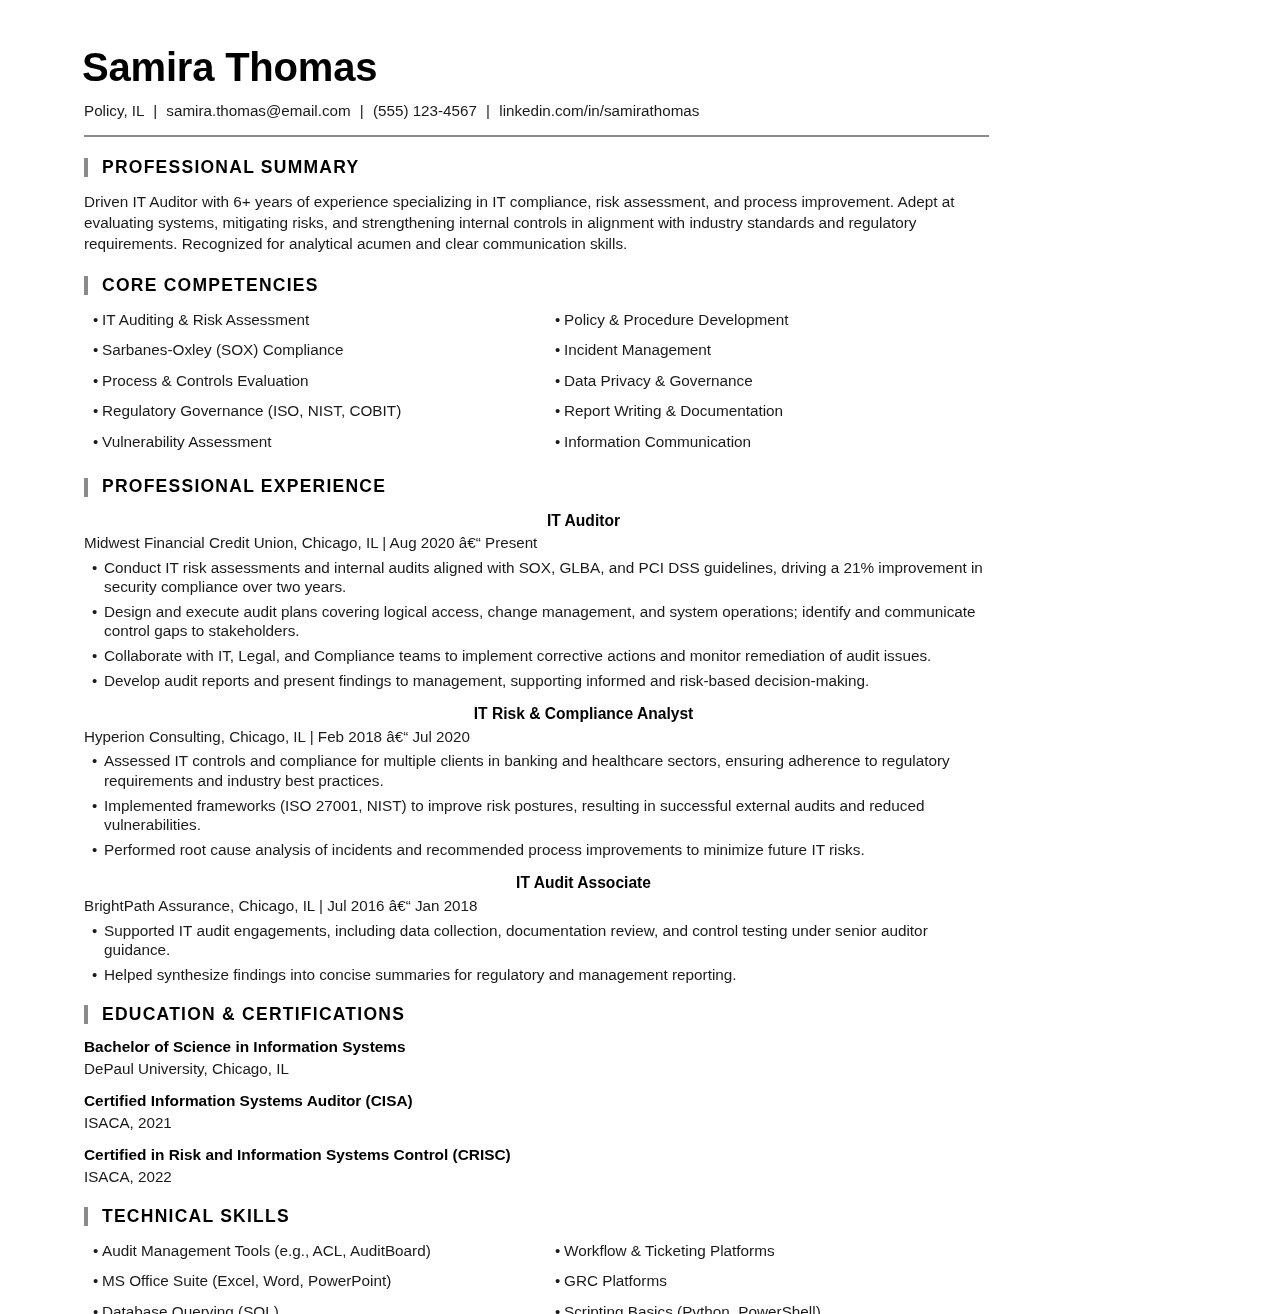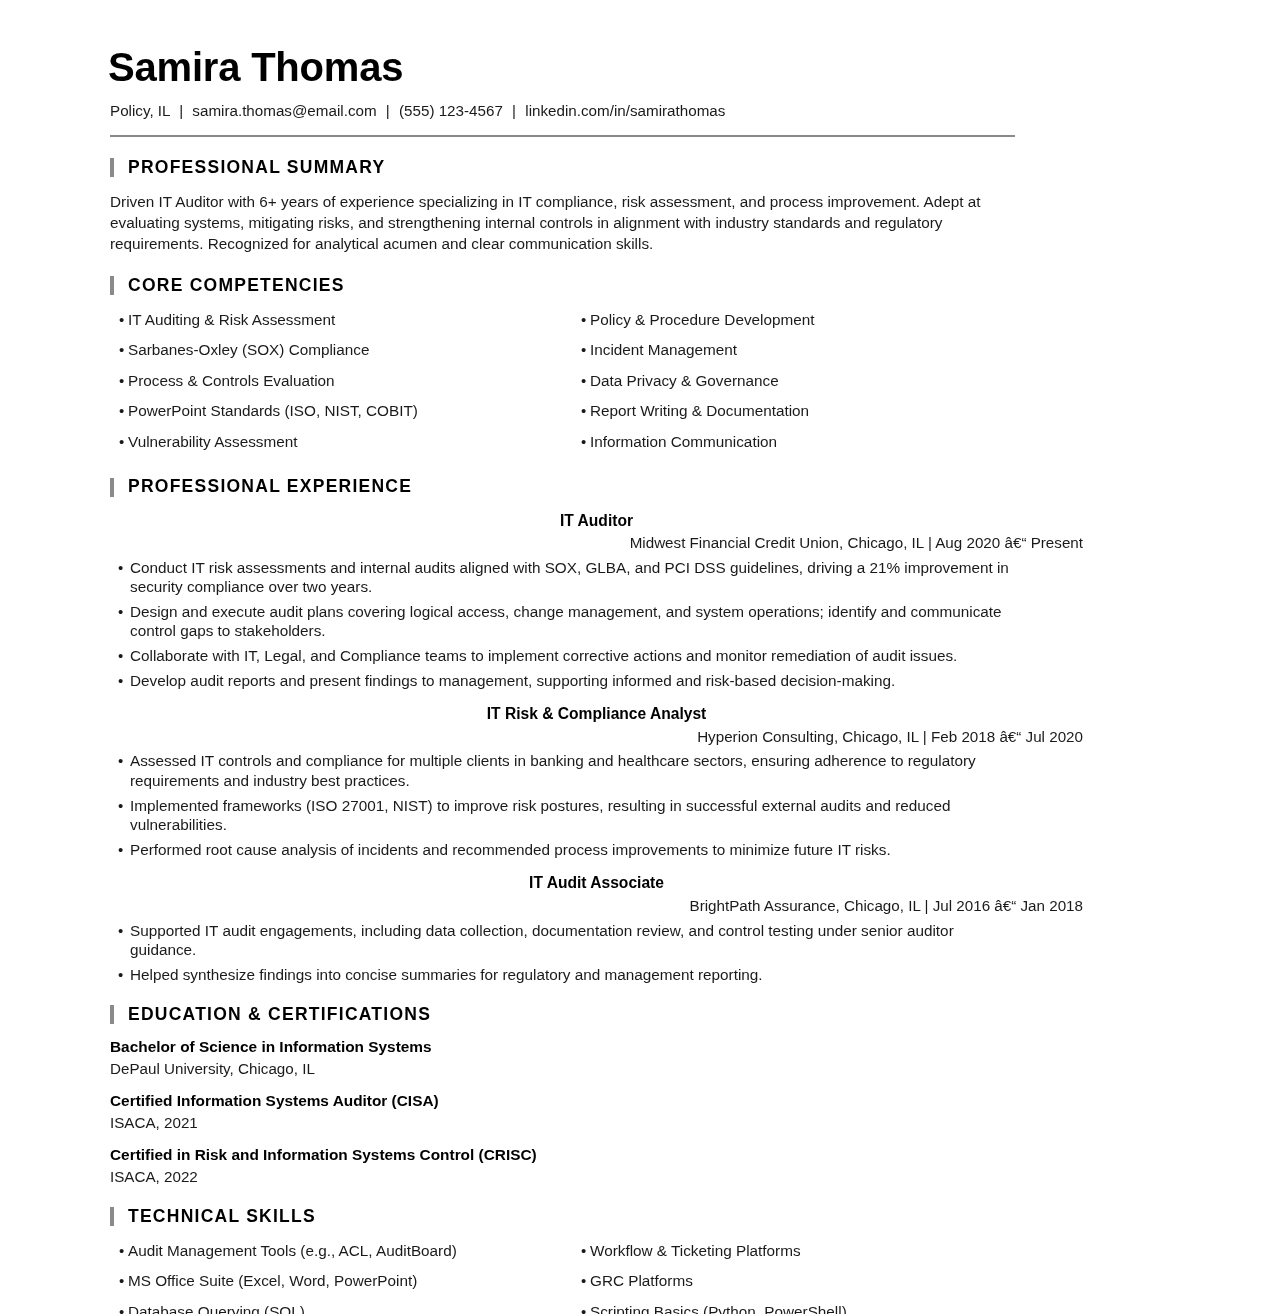--- a/index.html
+++ b/index.html
@@ -12,21 +12,21 @@
     height: 1314px;
     font-family: "Liberation Sans", sans-serif;
     color: #1a1a1a;
     -webkit-font-smoothing: antialiased;
   }
   .page {
     position: relative;
     width: 1263px;
     height: 1314px;
     box-sizing: border-box;
-    padding: 46px 180px 0 110px;
+    padding: 46px 180px 0 84px;
   }
   
   .name {
     font-size: 40px;
     font-weight: bold;
     letter-spacing: -0.2px;
     line-height: 1.08;
     margin: 0 0 0 -2px;
     color: #000000;
   }
@@ -109,21 +109,20 @@
     font-weight: bold;
     color: #000000;
     line-height: 1.25;
     text-align: center;
   }
   .job-meta {
     font-size: 15.2px;
     color: #1a1a1a;
     line-height: 1.3;
     margin-top: 3px;
-    text-align: right;
   }
   .job-bullets {
     margin-top: 4px;
   }
   .bullet {
     display: flex;
     align-items: flex-start;
     font-size: 15.3px;
     line-height: 1.28;
     color: #1a1a1a;
@@ -207,21 +206,21 @@
       <div class="cell">
           <span class="dot">•</span>
           <span>Process &amp; Controls Evaluation</span>
         </div>
       <div class="cell">
           <span class="dot">•</span>
           <span>Data Privacy &amp; Governance</span>
         </div>
       <div class="cell">
           <span class="dot">•</span>
-          <span>PowerPoint Standards (ISO, NIST, COBIT)</span>
+          <span>Regulatory Governance (ISO, NIST, COBIT)</span>
         </div>
       <div class="cell">
           <span class="dot">•</span>
           <span>Report Writing &amp; Documentation</span>
         </div>
       <div class="cell">
           <span class="dot">•</span>
           <span>Vulnerability Assessment</span>
         </div>
       <div class="cell">

